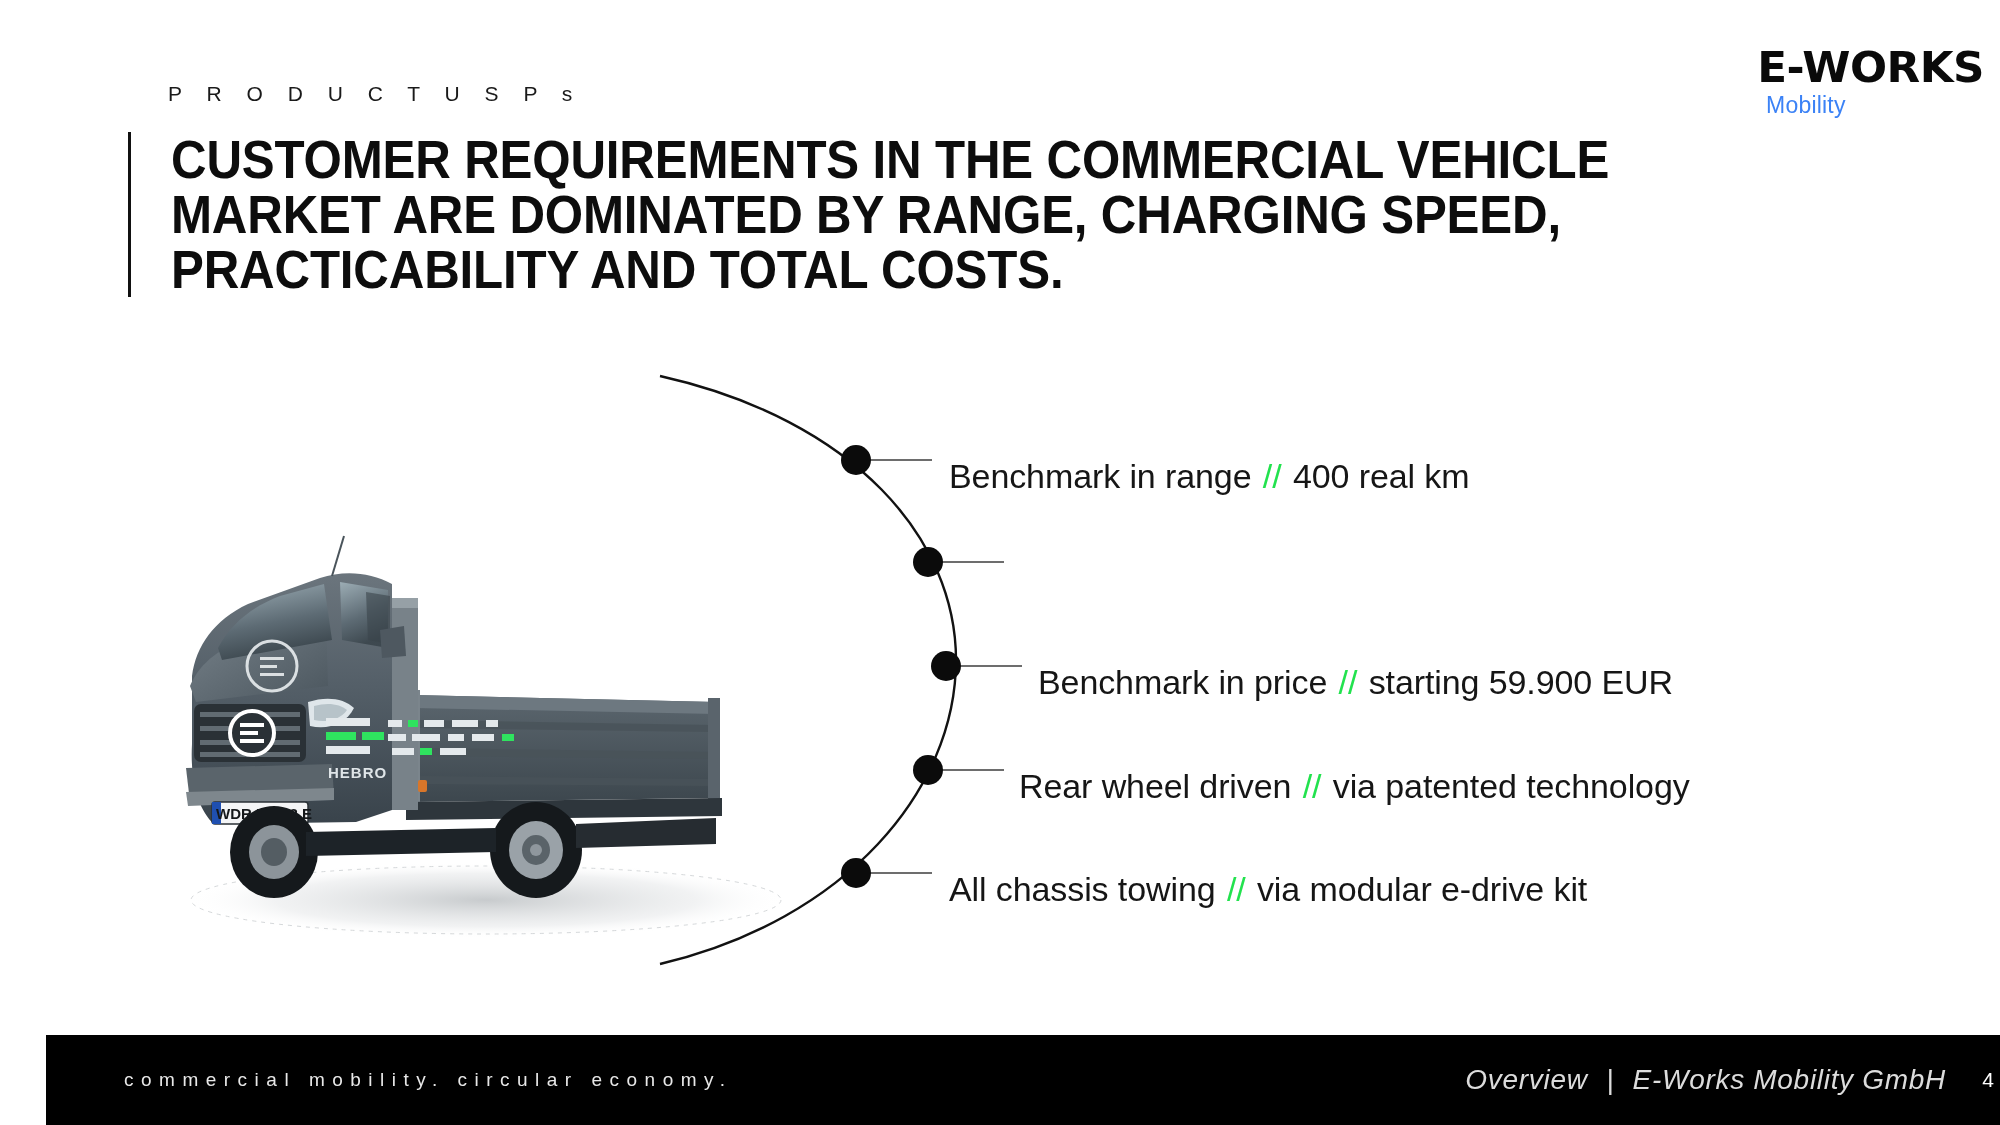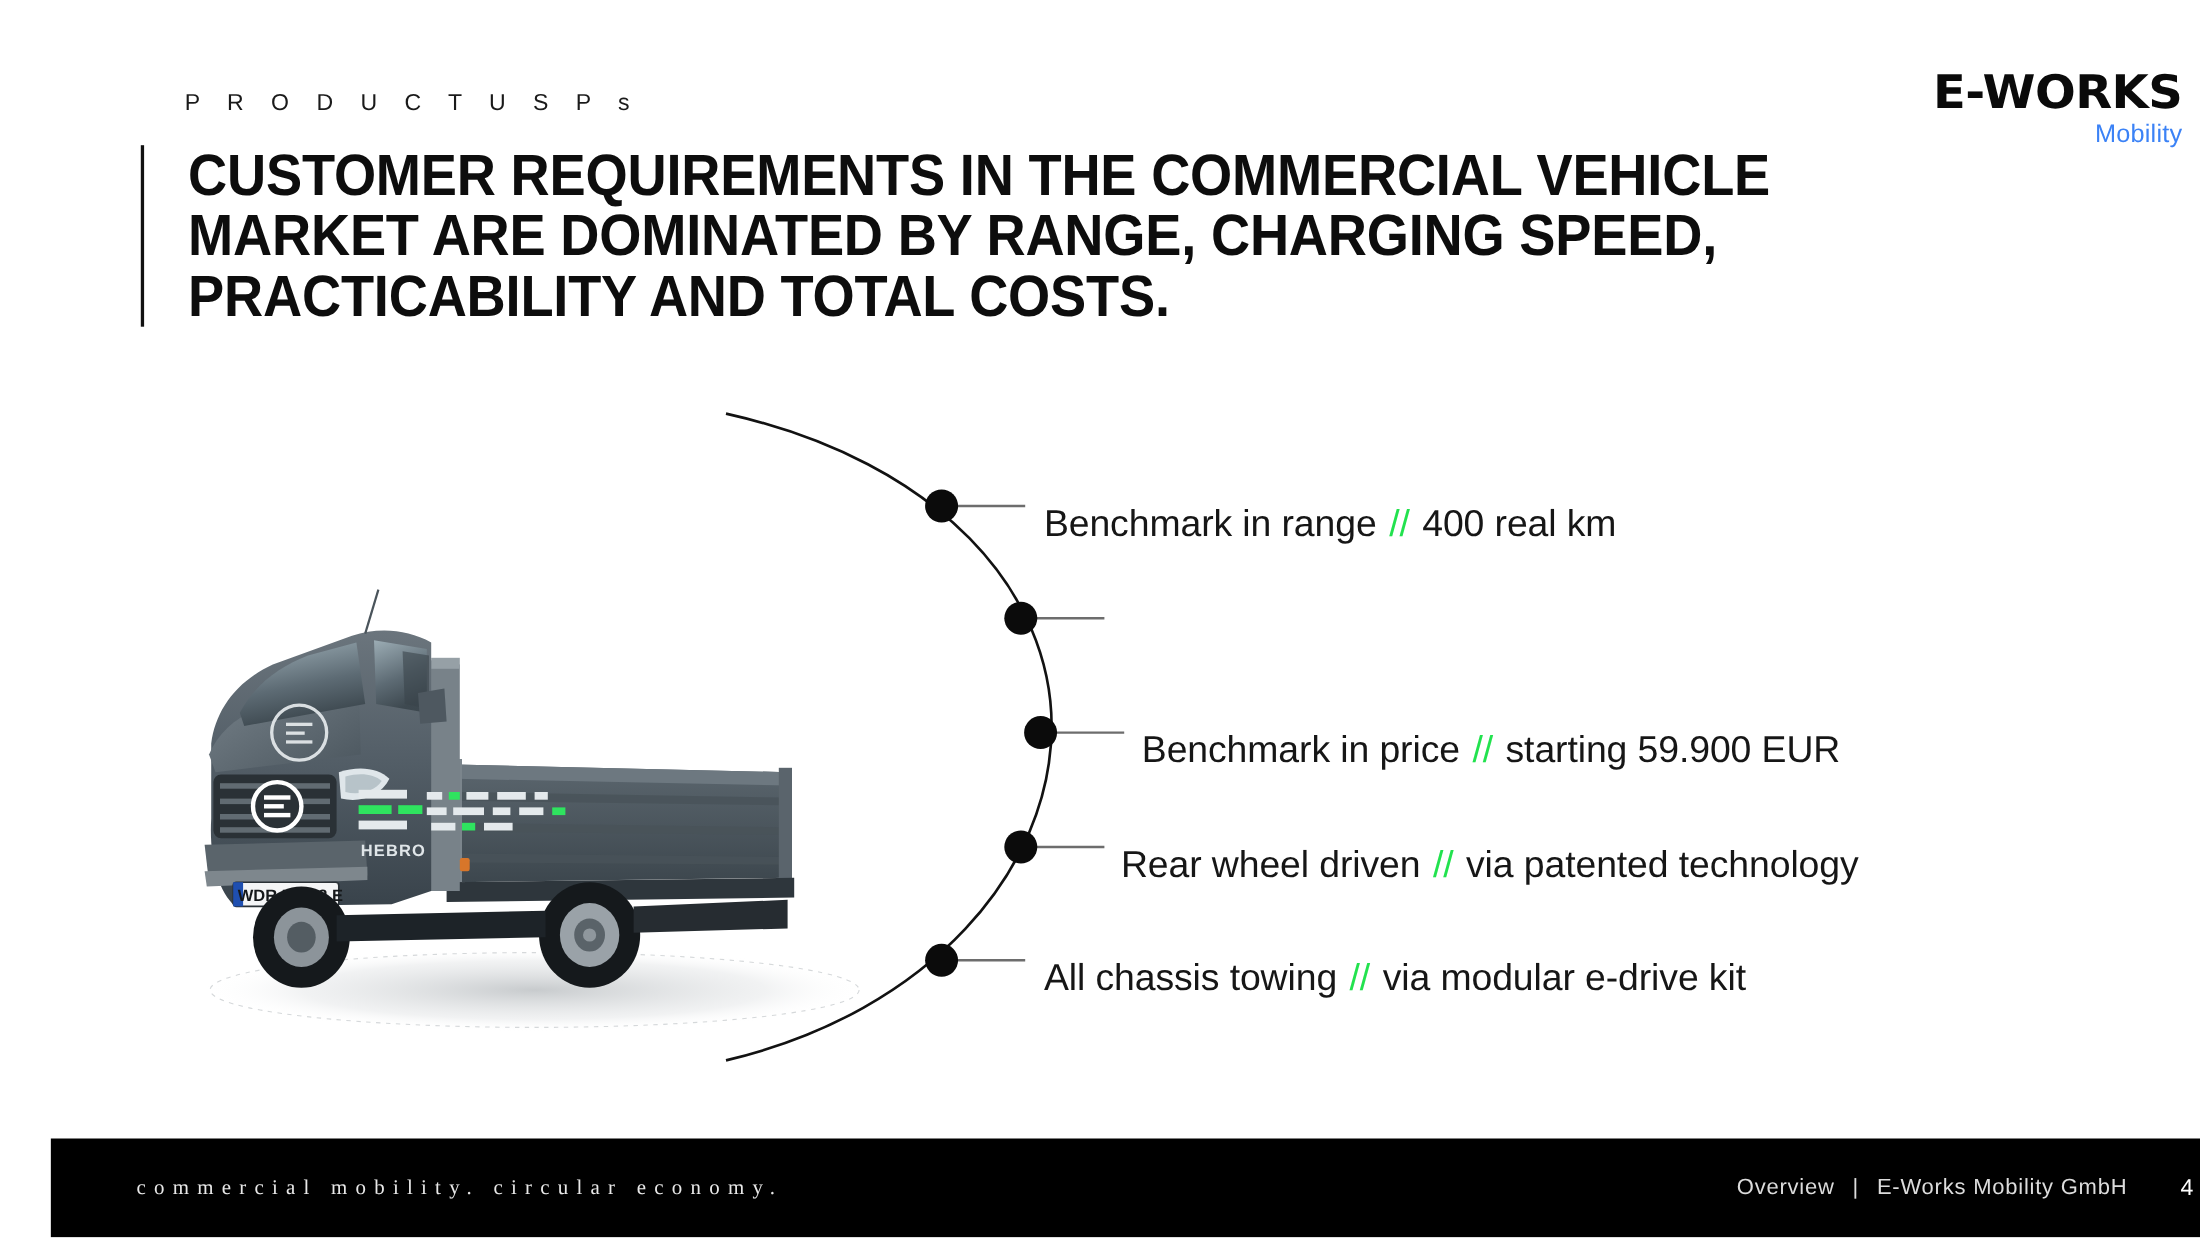--- a/index.html
+++ b/index.html
@@ -51,22 +51,21 @@
     letter-spacing: -0.2px;
     white-space: nowrap;
     transform: scaleX(0.93);
     transform-origin: left center;
   }
 
   
   .logo {
     position: absolute;
     right: 62px;
-    top: 62px;
-    text-align: right;
+    top: 46px;
   }
   .logo-main {
     font-family: "DejaVu Sans", sans-serif;
     font-size: 42px;
     font-weight: 700;
     letter-spacing: -0.5px;
     color: #0a0a0a;
     line-height: 44px;
     transform: scaleX(1.04);
     transform-origin: right center;
@@ -128,38 +127,39 @@
     bottom: 0;
     width: 2000px;
     height: 90px;
     background: #000000;
   }
   .footer-tagline {
     position: absolute;
     left: 78px;
     top: 50%;
     transform: translateY(-50%);
-    font-family: Liberation Serif, serif;
+    font-family: Liberation Sans, sans-serif;
     font-size: 19px;
     font-weight: 400;
     letter-spacing: 7.5px;
     color: #e8e8e8;
     white-space: nowrap;
   }
   .footer-right {
     position: absolute;
-    right: 112px;
+    right: 100px;
     top: 50%;
     transform: translateY(-50%);
     font-family: "Liberation Sans", sans-serif;
-    font-size: 20px;
+    font-size: 28px;
     font-weight: 400;
     color: #dcdcdc;
     letter-spacing: 0.7px;
     white-space: nowrap;
+    font-style: italic;
   }
   .footer-right .divider { padding: 0 10px; color: #dcdcdc; }
   .footer-page {
     position: absolute;
     right: 52px;
     top: 50%;
     transform: translateY(-50%);
     font-family: "Liberation Sans", sans-serif;
     font-size: 21px;
     color: #ffffff;

